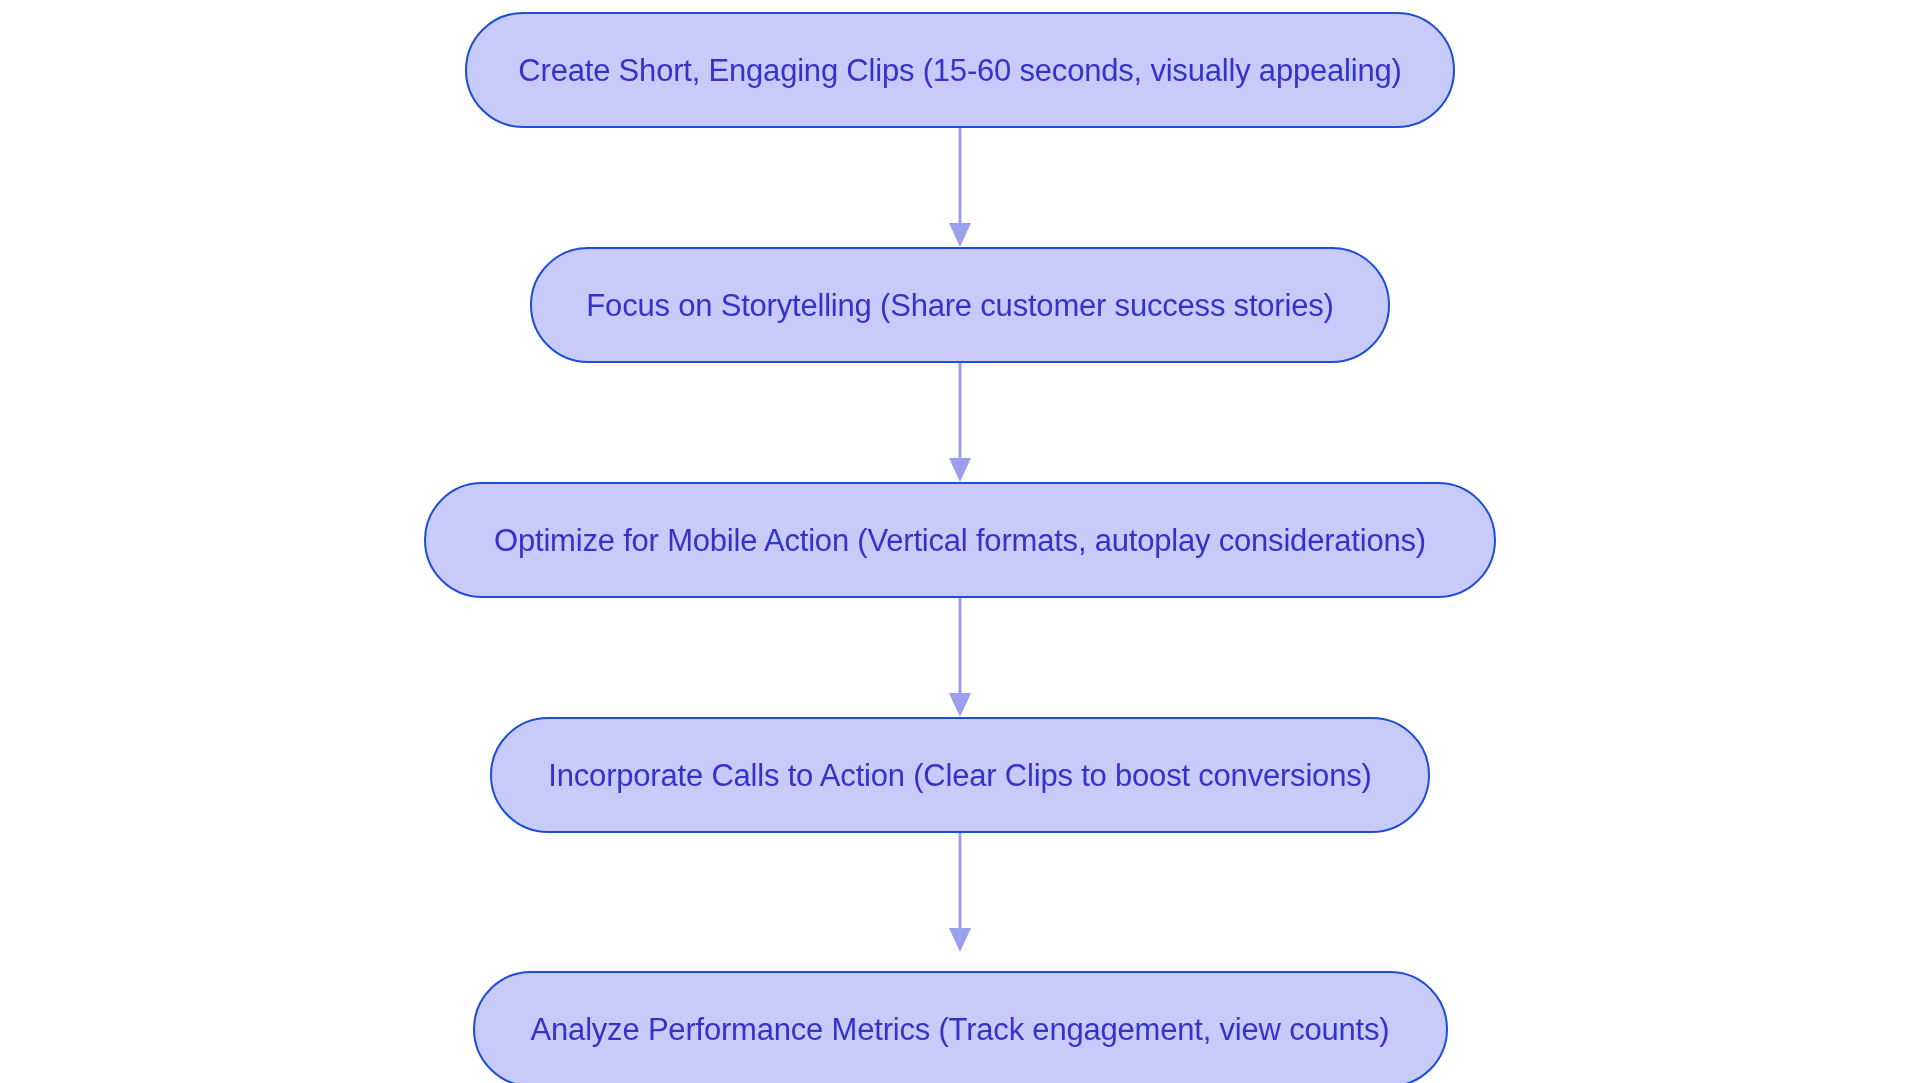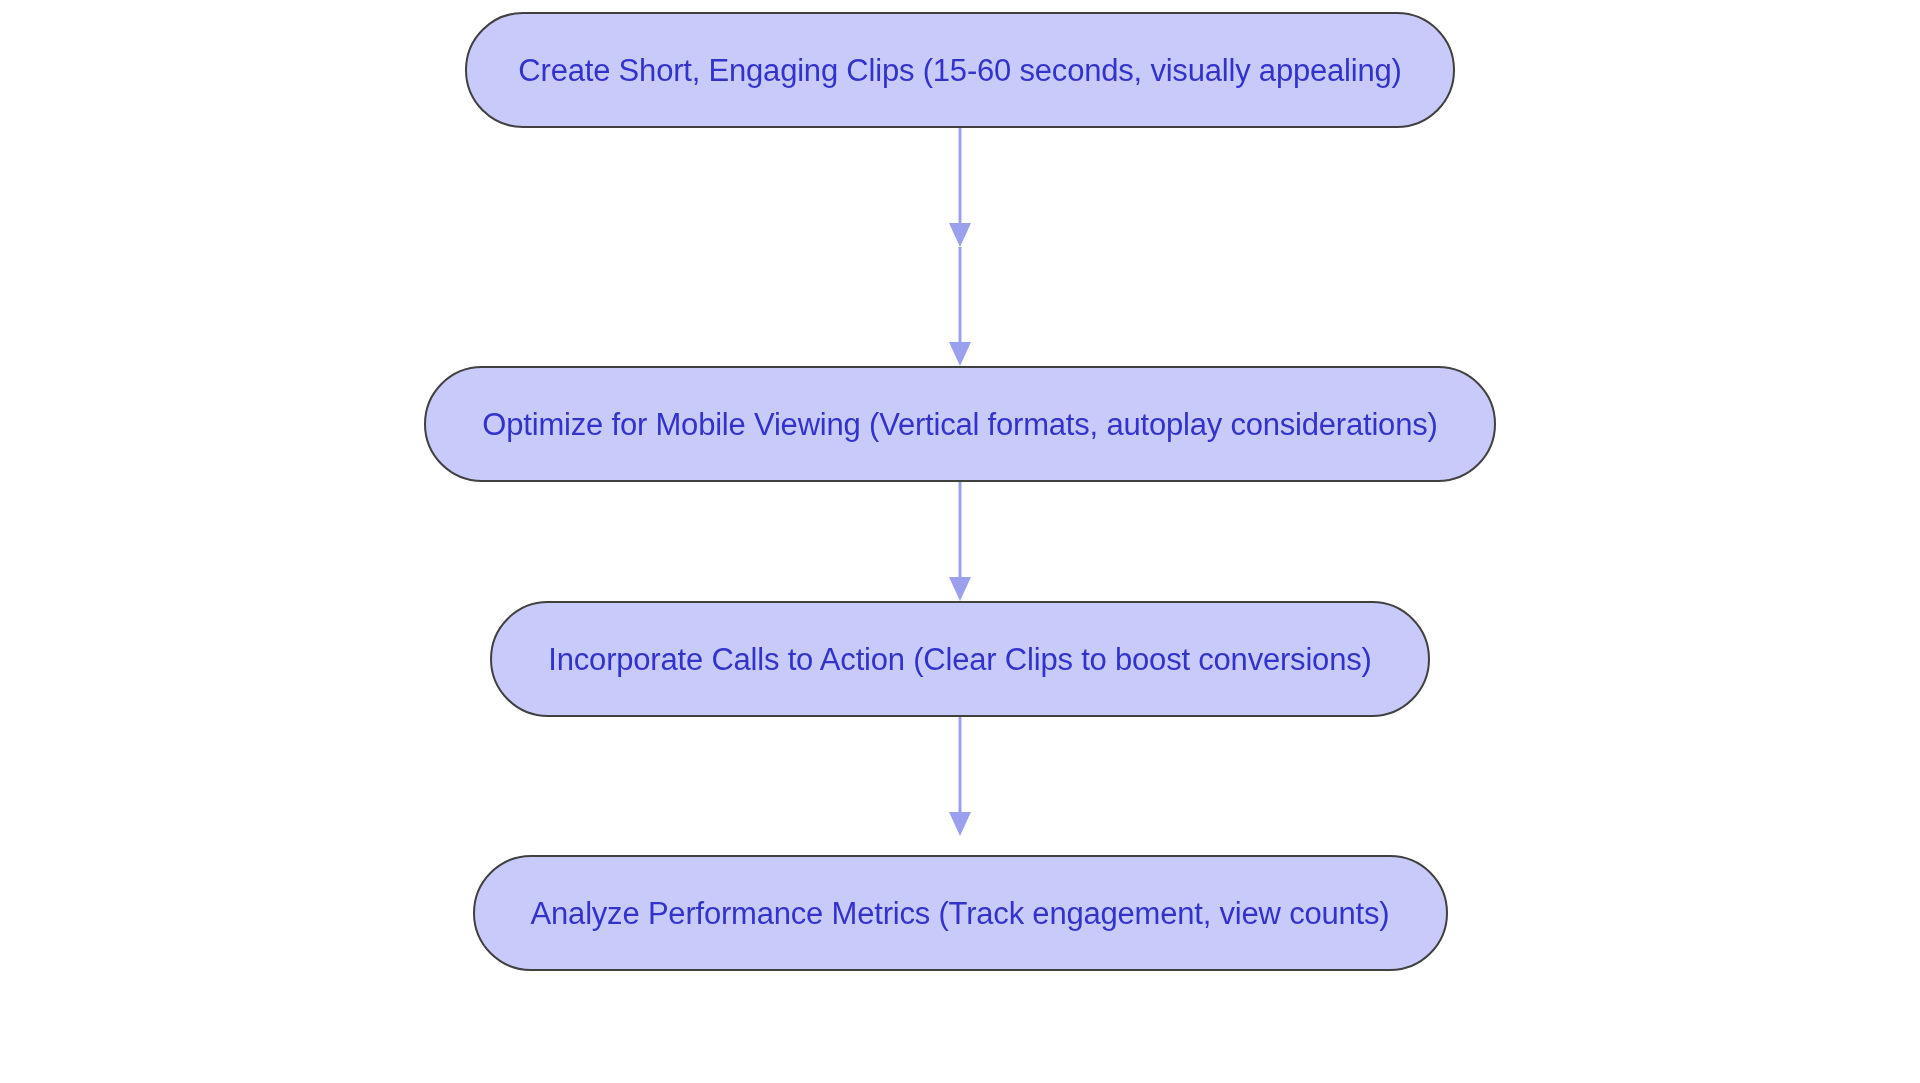--- a/index.html
+++ b/index.html
@@ -21,21 +21,21 @@
     background: #ffffff;
     display: flex;
     flex-direction: column;
     align-items: center;
   }
 
   .flow-node {
     box-sizing: border-box;
     height: 116px;
     background: #c8cbf9;
-    border: 2px solid #404040;
+    border: 2px solid #1d4ed8;
     border-radius: 58px;
     display: flex;
     align-items: center;
     justify-content: center;
     flex: 0 0 auto;
   }
 
   .flow-node-label {
     color: #3333cc;
     font-size: 31px;
@@ -80,30 +80,33 @@
     <span class="flow-node-label">Create Short, Engaging Clips (15-60 seconds, visually appealing)</span>
   </div>
 
   <div class="flow-connector">
     <svg viewBox="0 0 30 119" xmlns="http://www.w3.org/2000/svg" aria-hidden="true">
       <line x1="15" y1="0" x2="15" y2="100" stroke="#9aa0ee" stroke-width="3"></line>
       <polygon points="15,119 4,95 26,95" fill="#9aa0ee"></polygon>
     </svg>
   </div>
 
+  <div class="flow-node node-w-2">
+    <span class="flow-node-label">Focus on Storytelling (Share customer success stories)</span>
+  </div>
 
   <div class="flow-connector">
     <svg viewBox="0 0 30 119" xmlns="http://www.w3.org/2000/svg" aria-hidden="true">
       <line x1="15" y1="0" x2="15" y2="100" stroke="#9aa0ee" stroke-width="3"></line>
       <polygon points="15,119 4,95 26,95" fill="#9aa0ee"></polygon>
     </svg>
   </div>
 
   <div class="flow-node node-w-3">
-    <span class="flow-node-label">Optimize for Mobile Viewing (Vertical formats, autoplay considerations)</span>
+    <span class="flow-node-label">Optimize for Mobile Action (Vertical formats, autoplay considerations)</span>
   </div>
 
   <div class="flow-connector">
     <svg viewBox="0 0 30 119" xmlns="http://www.w3.org/2000/svg" aria-hidden="true">
       <line x1="15" y1="0" x2="15" y2="100" stroke="#9aa0ee" stroke-width="3"></line>
       <polygon points="15,119 4,95 26,95" fill="#9aa0ee"></polygon>
     </svg>
   </div>
 
   <div class="flow-node node-w-4">

